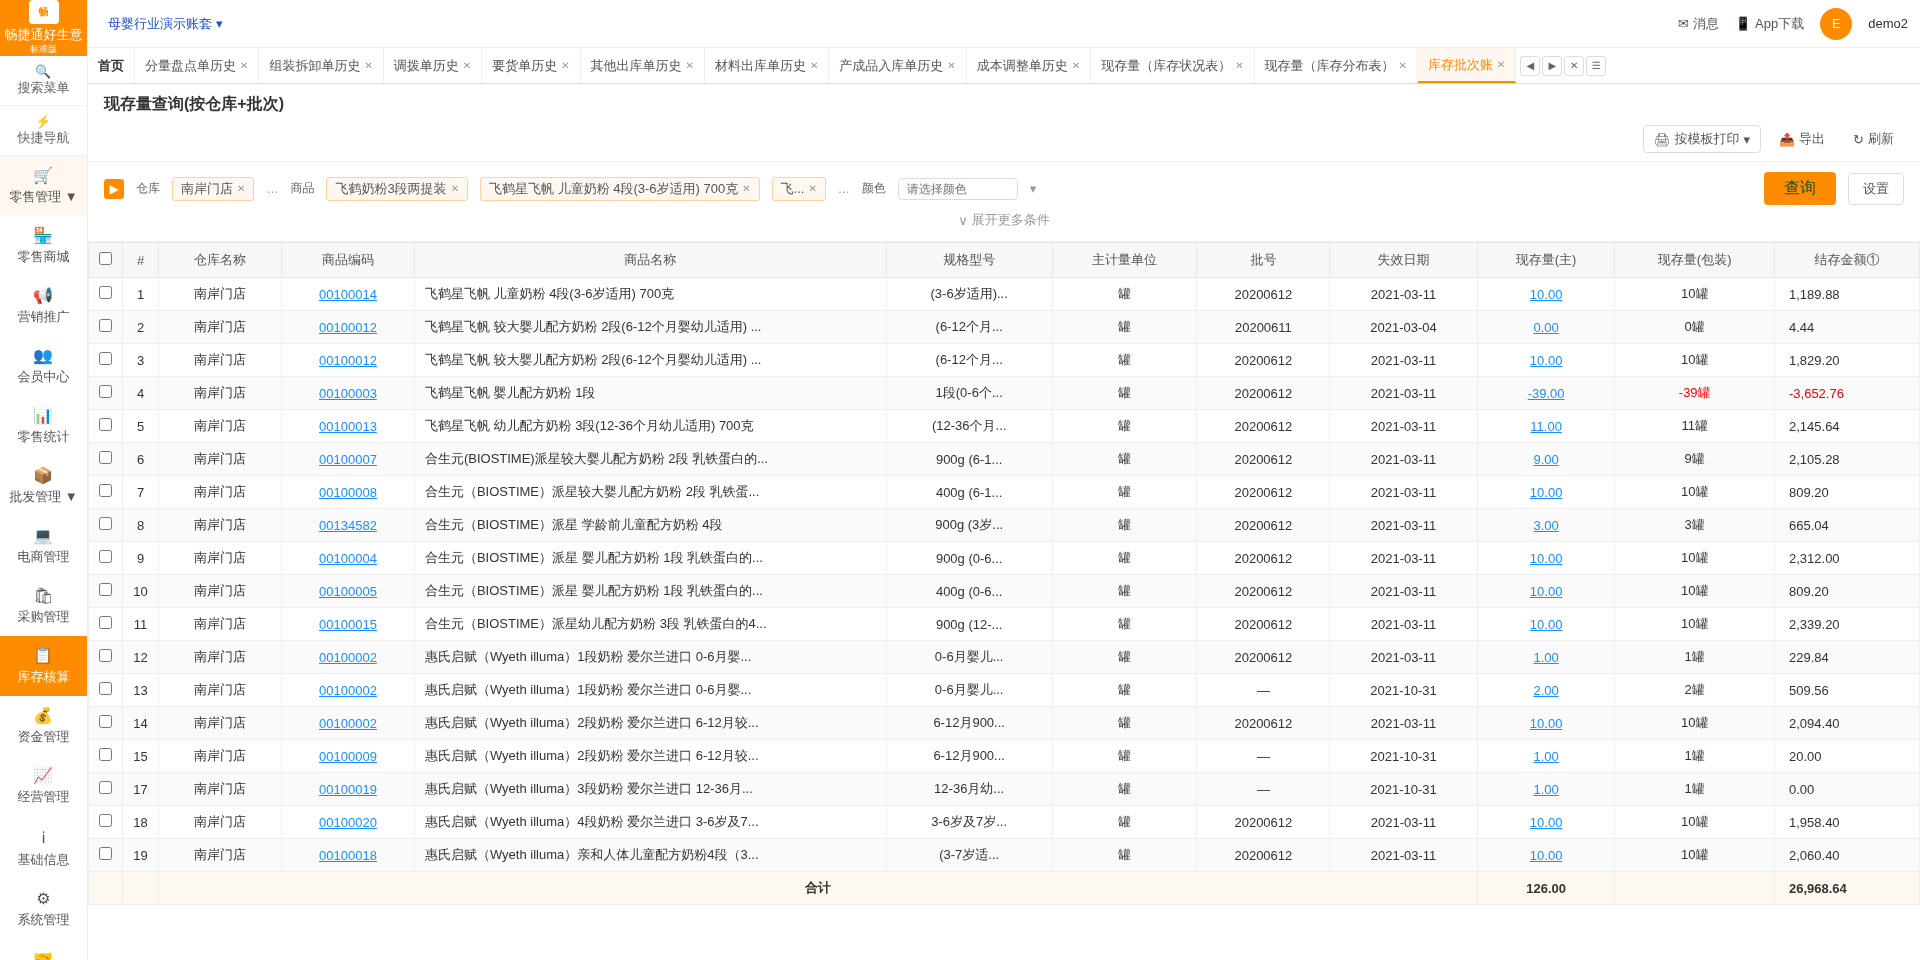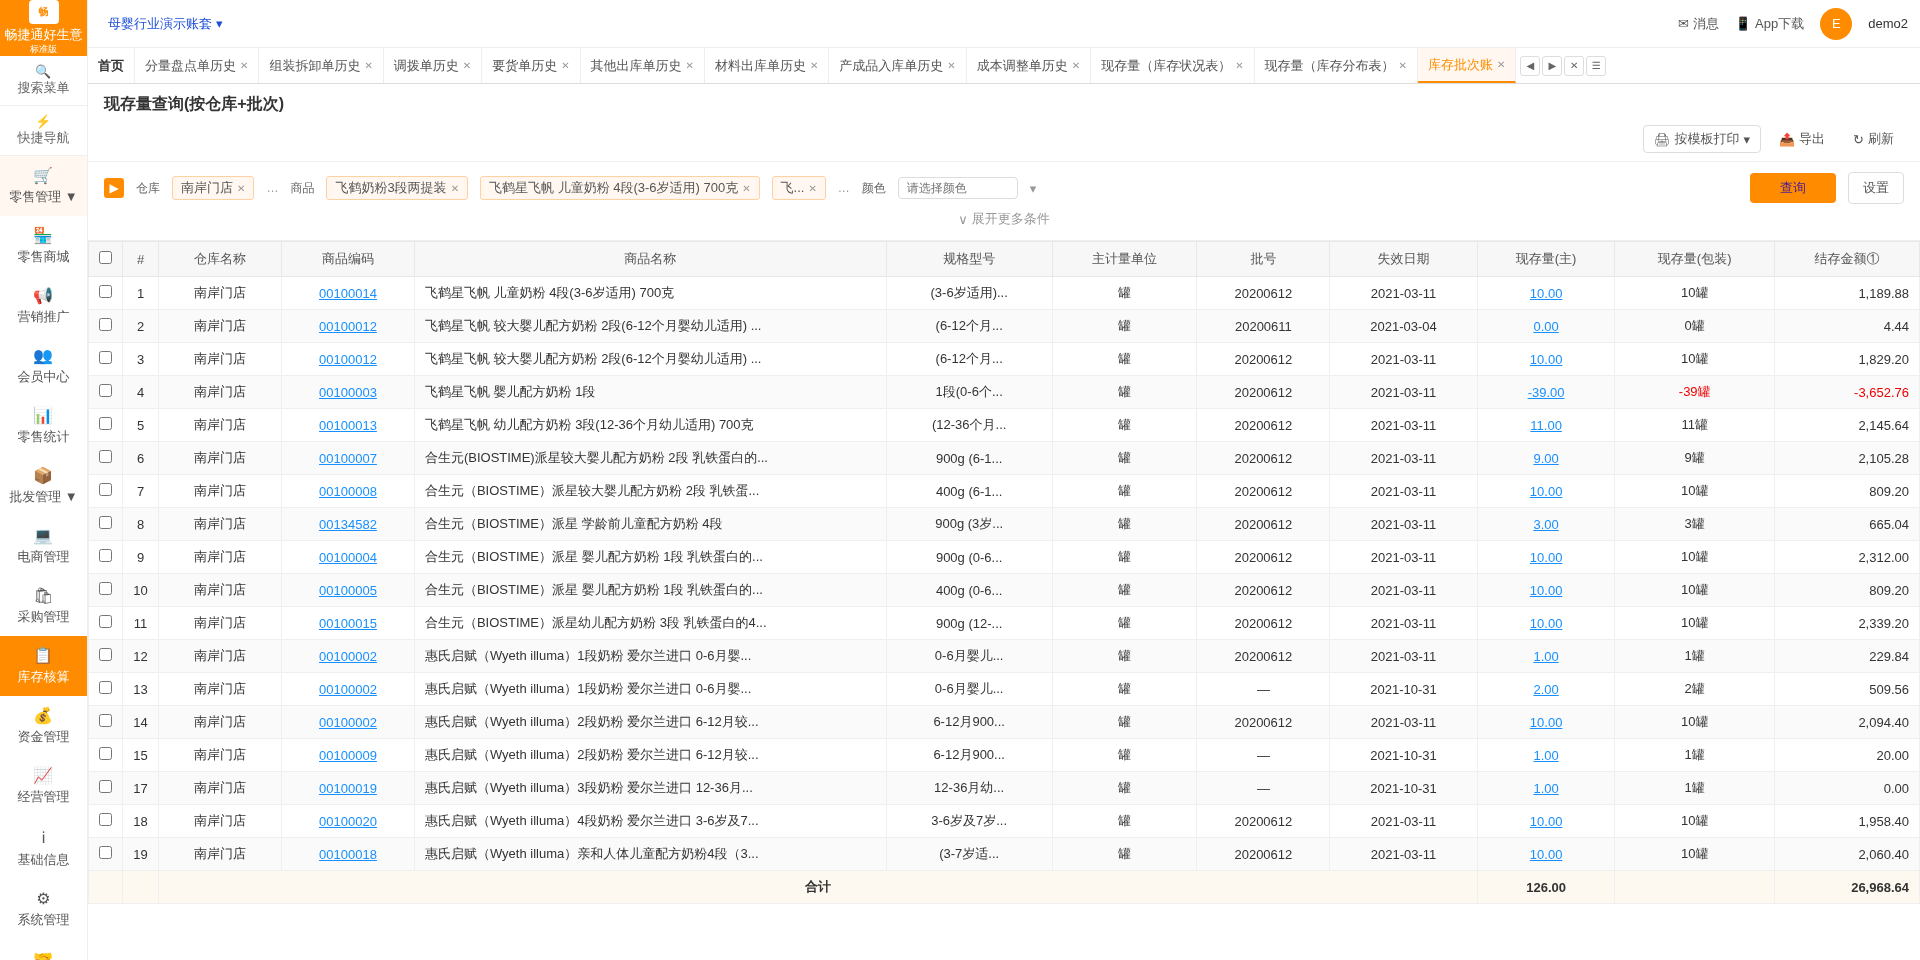--- a/index.html
+++ b/index.html
@@ -192,22 +192,22 @@
     .filter-input {
       border: 1px solid #ddd; border-radius: 4px; padding: 3px 8px;
       font-size: 12px; color: #333; outline: none;
     }
     .expand-more {
       display: flex; align-items: center; justify-content: center;
       gap: 4px; color: #999; font-size: 12px; cursor: pointer;
       padding: 6px 0 2px;
     }
     .btn-query {
-      background: #ff8c00; color: #4c1d95; border: none;
-      border-radius: 4px; padding: 6px 30px; cursor: pointer; font-size: 13px;
+      background: #ff8c00; color: #14532d; border: none;
+      border-radius: 4px; padding: 6px 20px; cursor: pointer; font-size: 16px;
     }
     .btn-settings {
       background: #fff; color: #555; border: 1px solid #ddd;
       border-radius: 4px; padding: 6px 14px; cursor: pointer; font-size: 13px;
     }
 
     
     .table-container {
       flex: 1;
       overflow: auto;
@@ -231,21 +231,21 @@
     tbody tr { background: #fff; }
     tbody tr:nth-child(even) { background: #fafafa; }
     tbody td {
       padding: 7px 10px;
       border: 1px solid #efefef;
       text-align: center;
       color: #333;
       white-space: nowrap;
     }
     .text-left { text-align: left; }
-    .text-right { text-align: right; padding-left: 14px; }
+    .text-right { text-align: left; padding-left: 14px; }
     .text-red { color: #e00; }
     .text-link { color: #1890ff; text-decoration: underline; cursor: pointer; }
     .text-bold { font-weight: bold; }
     .total-row td { background: #fef9f0; font-weight: bold; }
     .col-checkbox { width: 32px; }
     .col-index { width: 36px; }
   </style>
 </head>
 <body>
 

